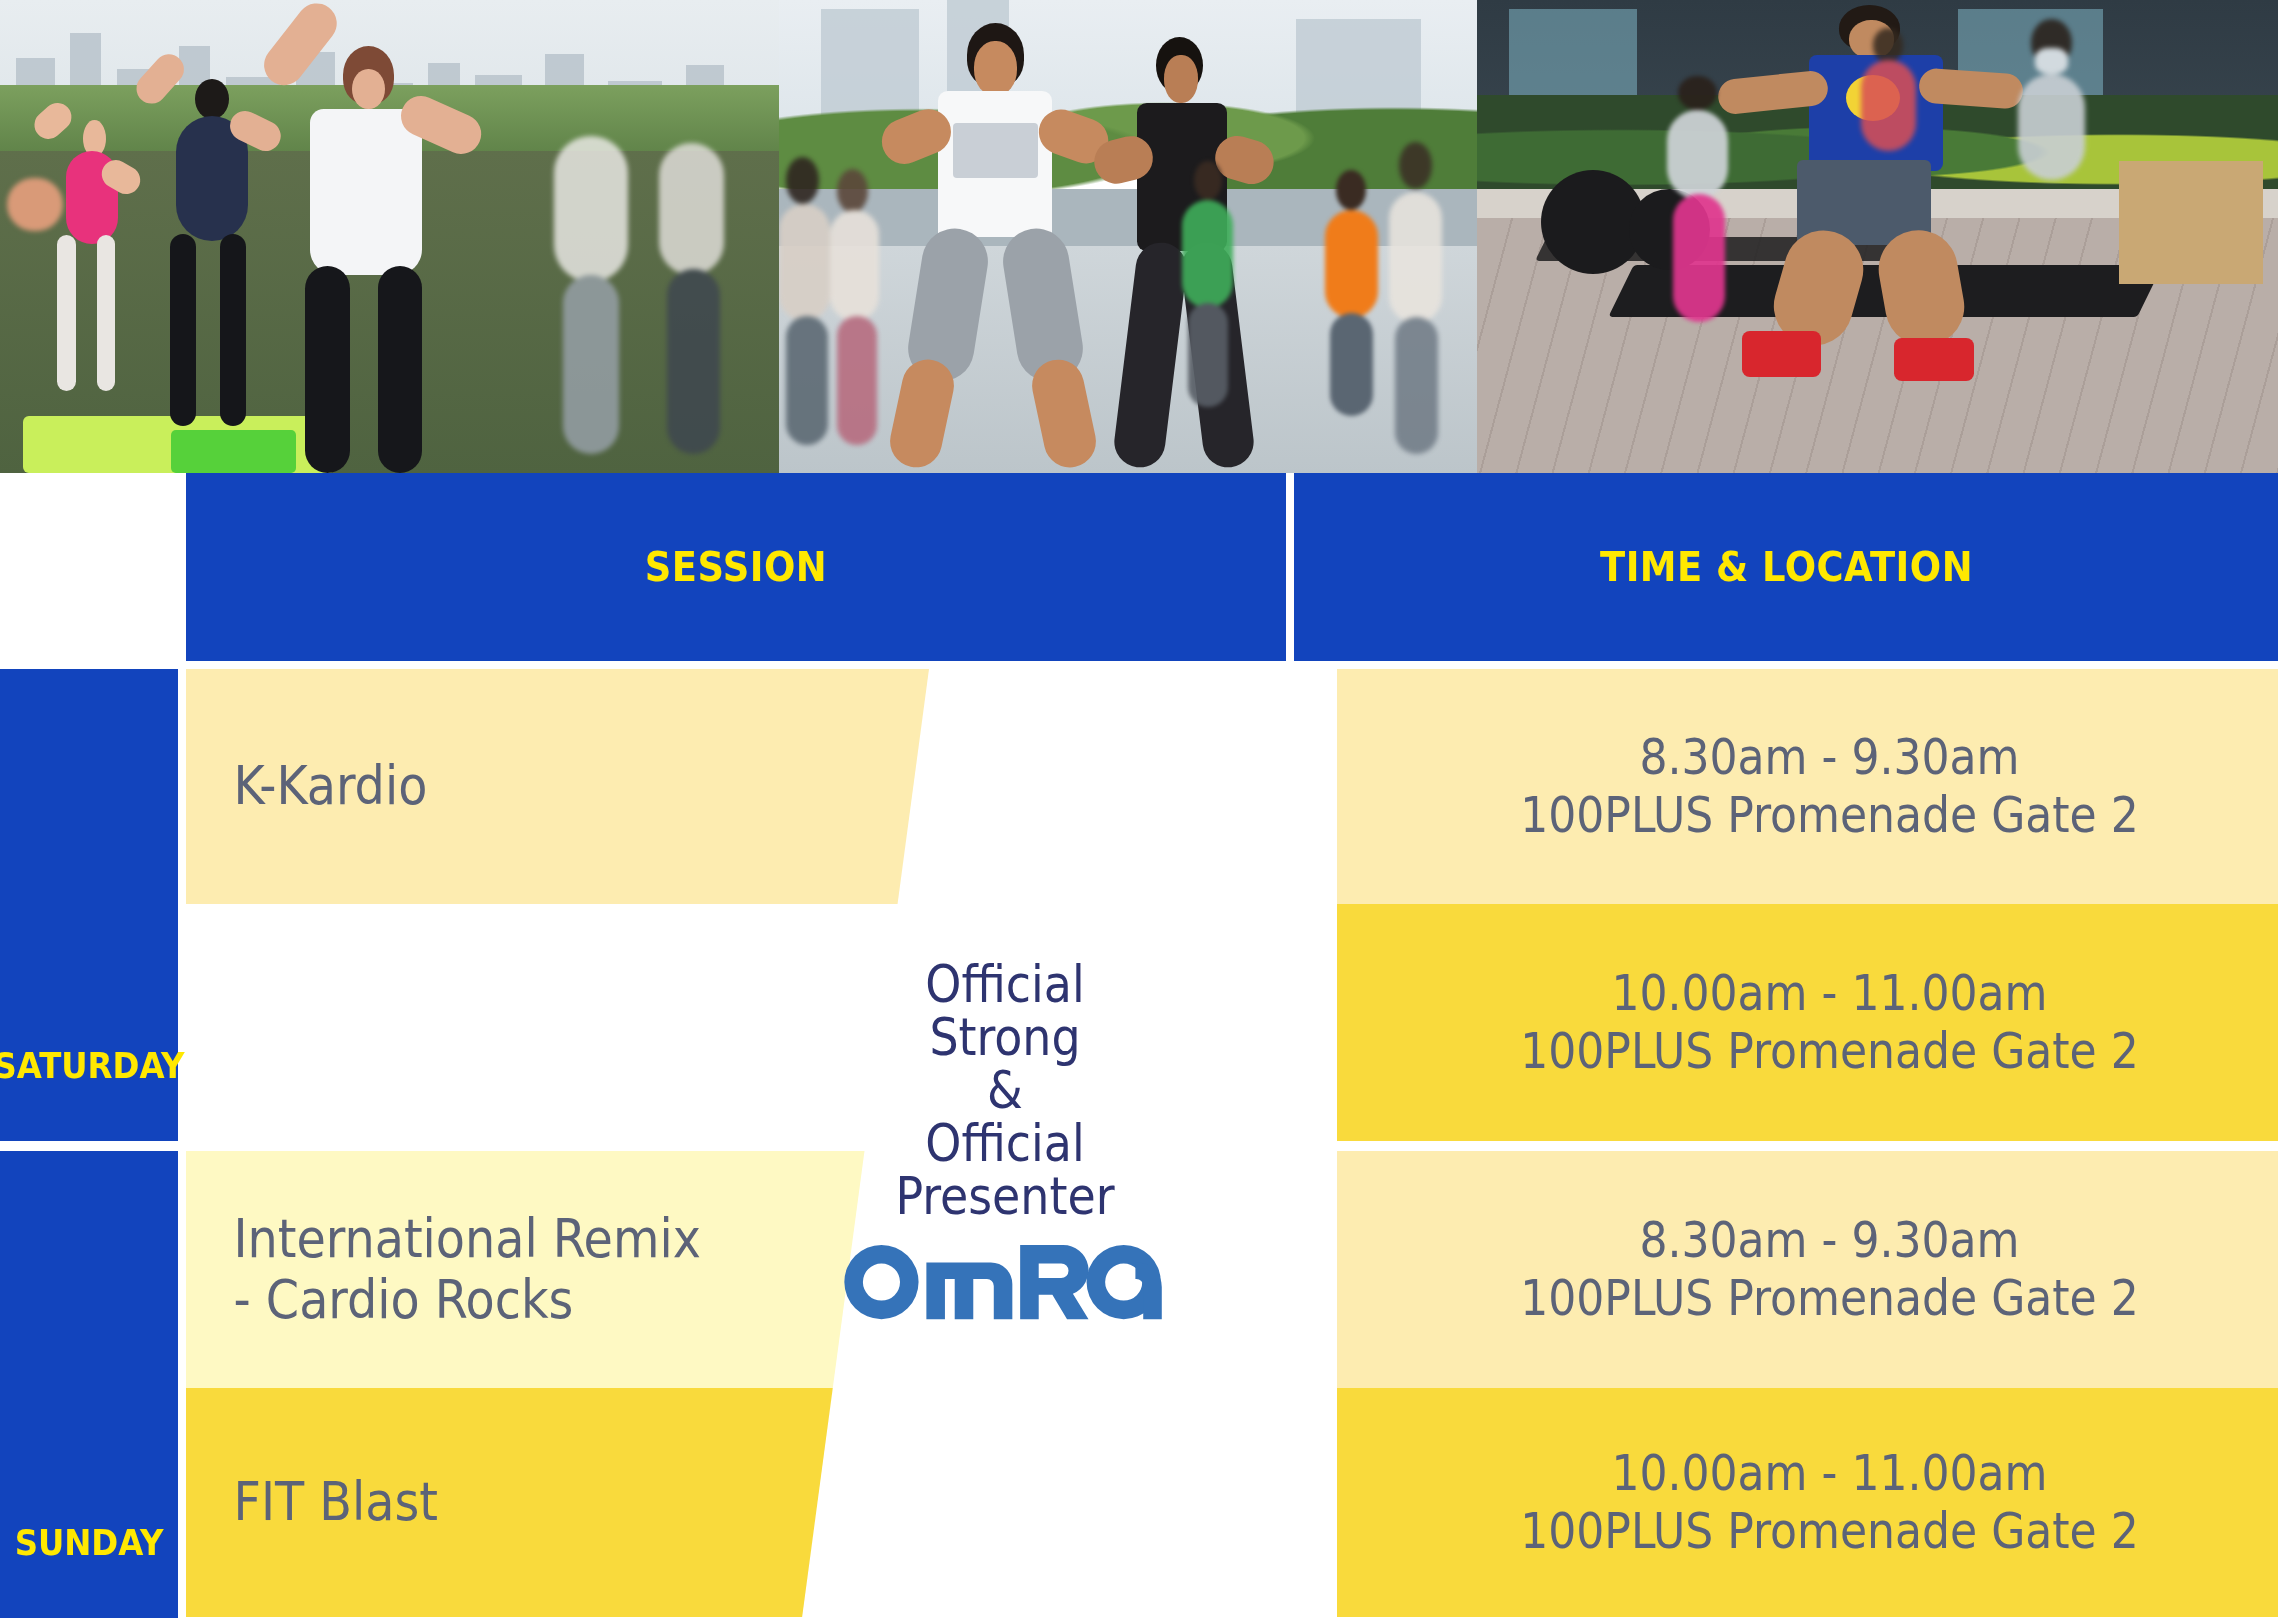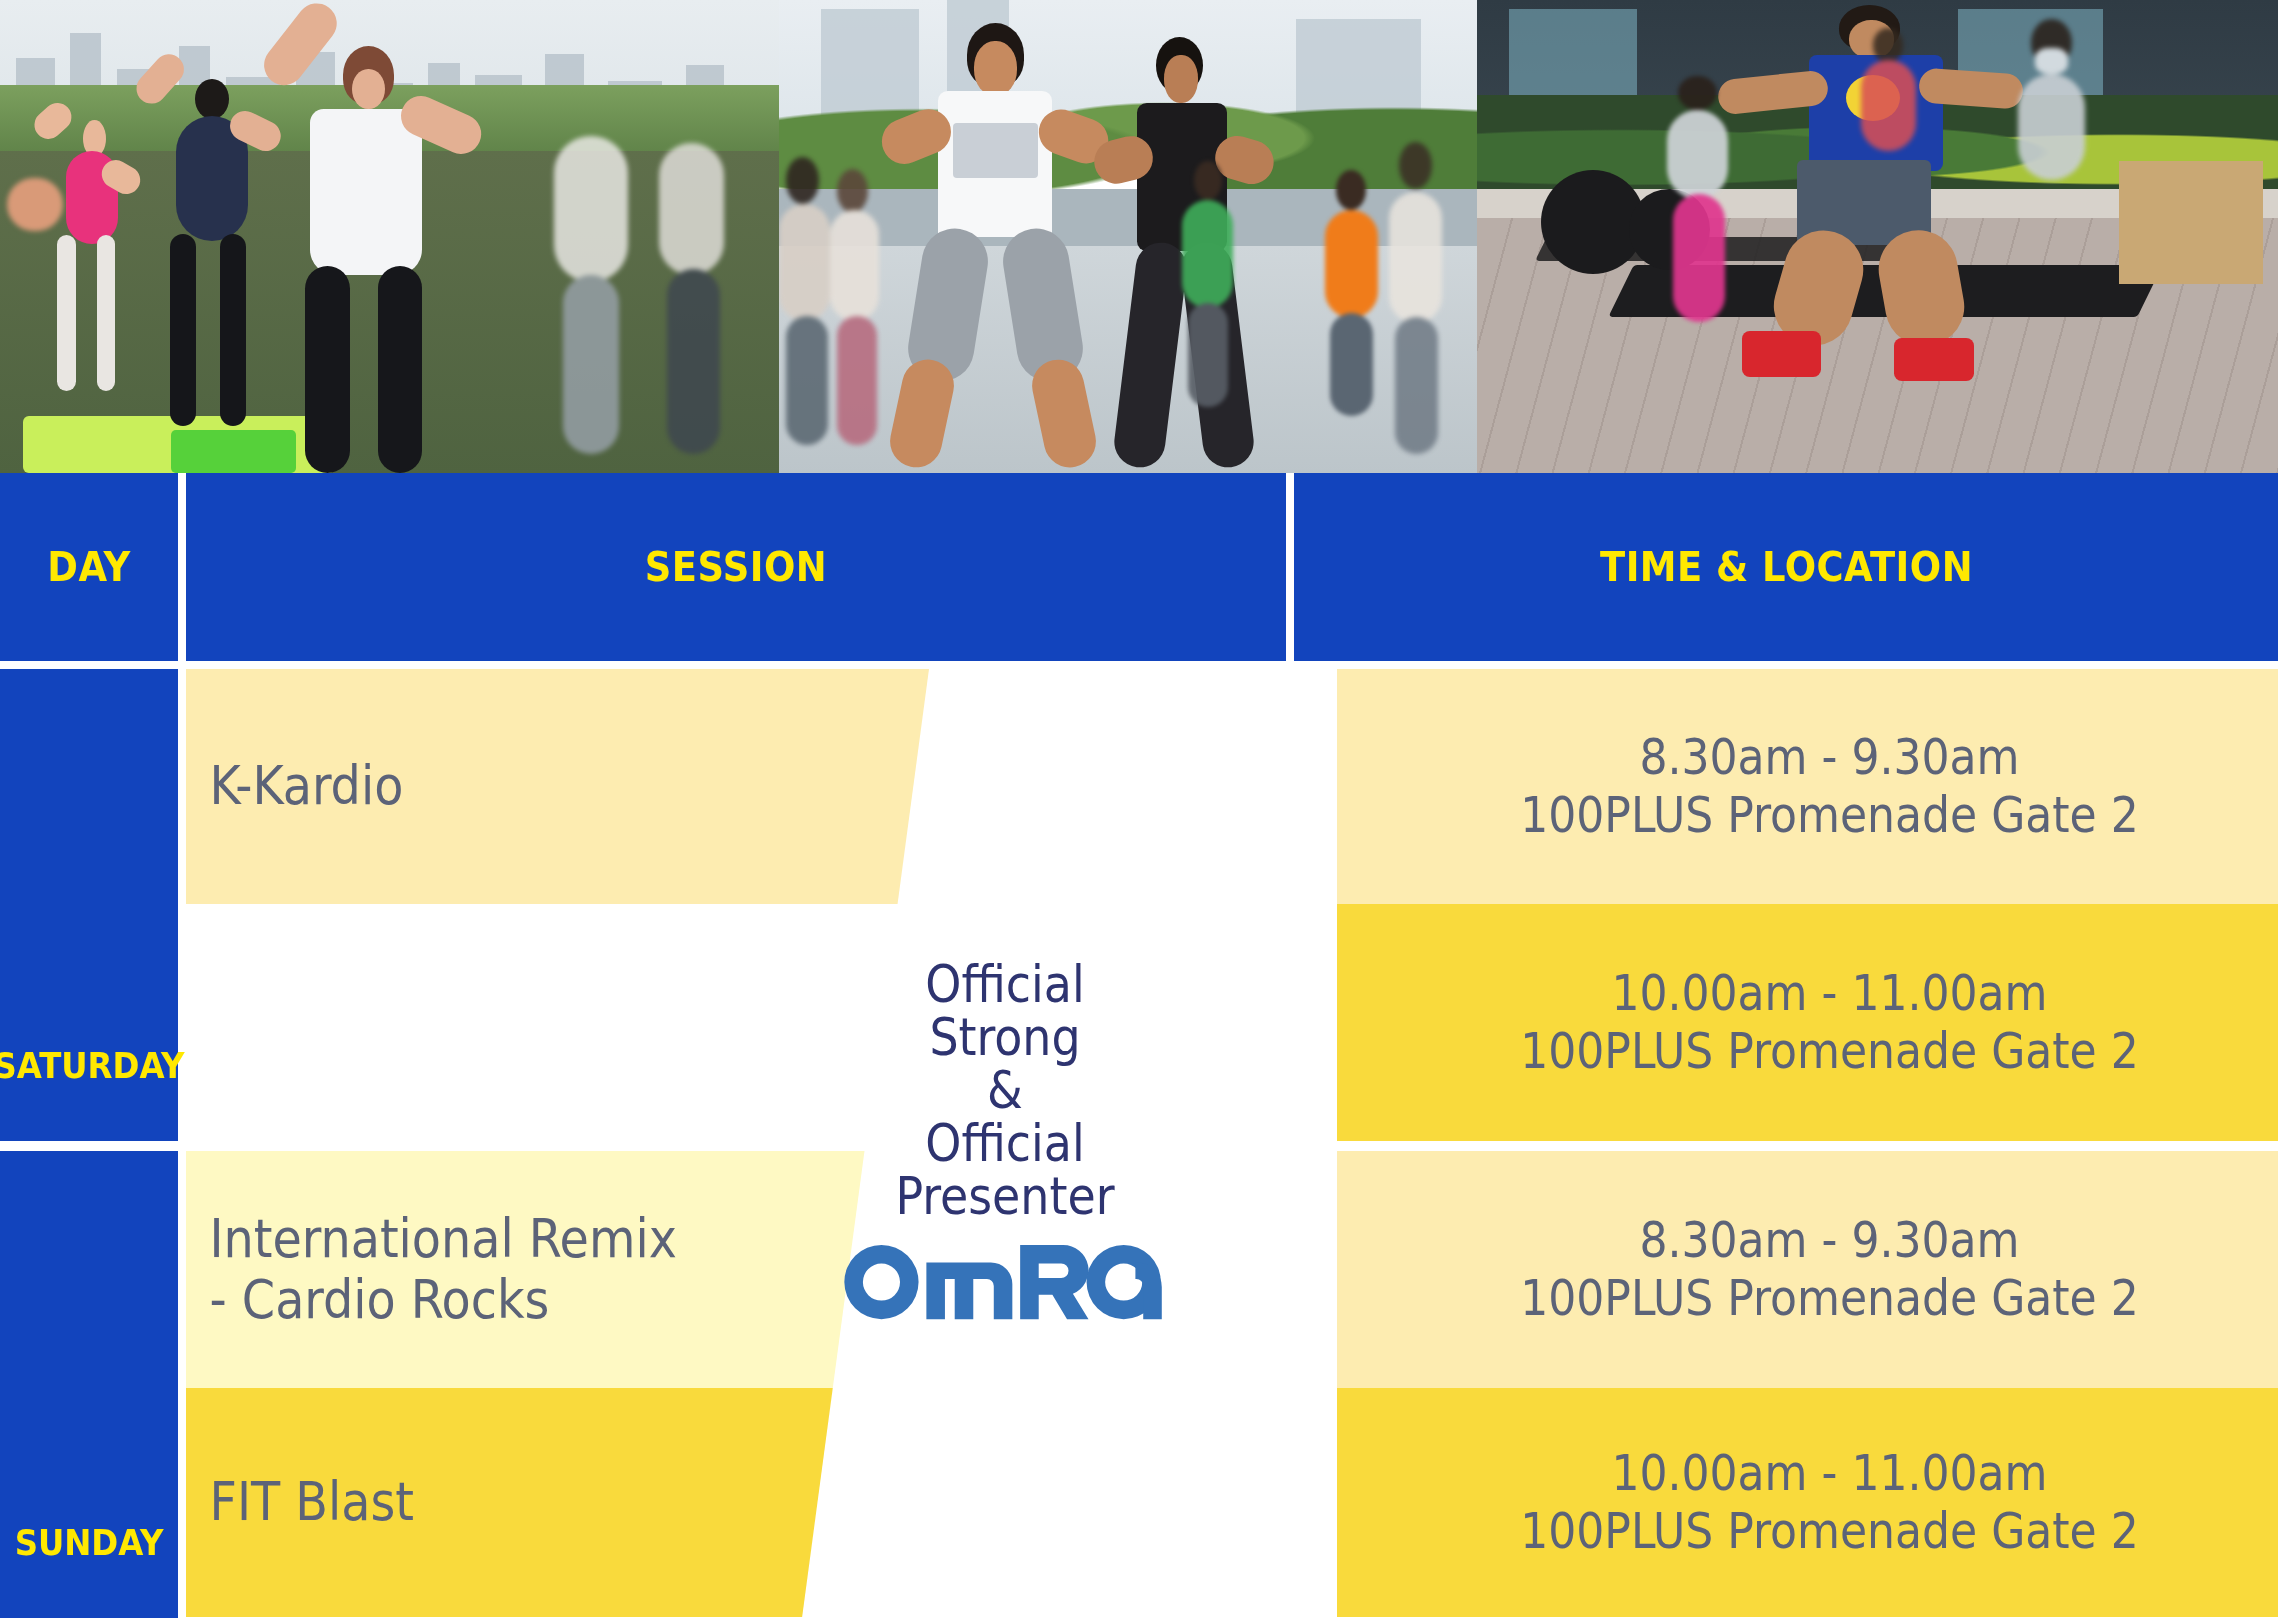--- a/index.html
+++ b/index.html
@@ -77,21 +77,21 @@
   .day-block{position:absolute;left:0;width:178px;background:#1244bd;
              display:flex;align-items:flex-end;justify-content:center;
              padding-bottom:55px;box-sizing:border-box;}
   #day-sat{top:0;height:472px;}
   #day-sun{top:482px;height:467px;}
   .day-block span{color:#ffe800;font-weight:bold;font-size:36px;}
 
   
   #session-col{position:absolute;left:186px;top:0;width:1108px;height:949px;
       clip-path:polygon(0 0, 743px 0, 616px 949px, 0 949px);}
-  .sess-cell{position:absolute;left:0;width:1328px;display:flex;align-items:center;}
+  .sess-cell{position:absolute;left:0;width:1328px;display:flex;align-items:center;padding-left:24px;}
   .sess-cell span{font-size:53px;color:#5c6378;padding-left:23.5px;line-height:1.14;
                   display:block;}
   .sess-cell sup{font-size:.55em;vertical-align:super;line-height:0;}
   #sess-0{top:0;height:235px;background:#fdecb0;}
   #sess-1{top:235px;height:237px;background:#f9da3c;}
   #sess-2{top:482px;height:237px;background:#fef9c3;}
   #sess-3{top:719px;height:229px;background:#f9da3c;}
 
   
   #sponsor-panel{position:absolute;left:745px;top:0;width:549px;height:949px;
@@ -272,23 +272,20 @@
     </div>
     <div class="person" style="left:47%;top:6%;width:9%;height:26%;filter:blur(2.9px);opacity:.85;">
       <div class="limb" style="left:26%;top:0%;width:42%;height:28%;background:#34291f;border-radius:50%;"></div>
       <div class="limb" style="left:10%;top:26%;width:76%;height:74%;background:#d94f55;"></div>
     </div>
   </div>
 
 </div>
 
 <div id="header-bar">
-  <div class="hdr" id="hdr-day">
-    <span>DAY</span>
-  </div>
   <div class="hdr" id="hdr-time">
     <span>TIME &amp; LOCATION</span>
   </div>
   <div class="hdr" id="hdr-session">
     <span>SESSION</span>
   </div>
 </div>
 
 <div id="body-grid">
 

